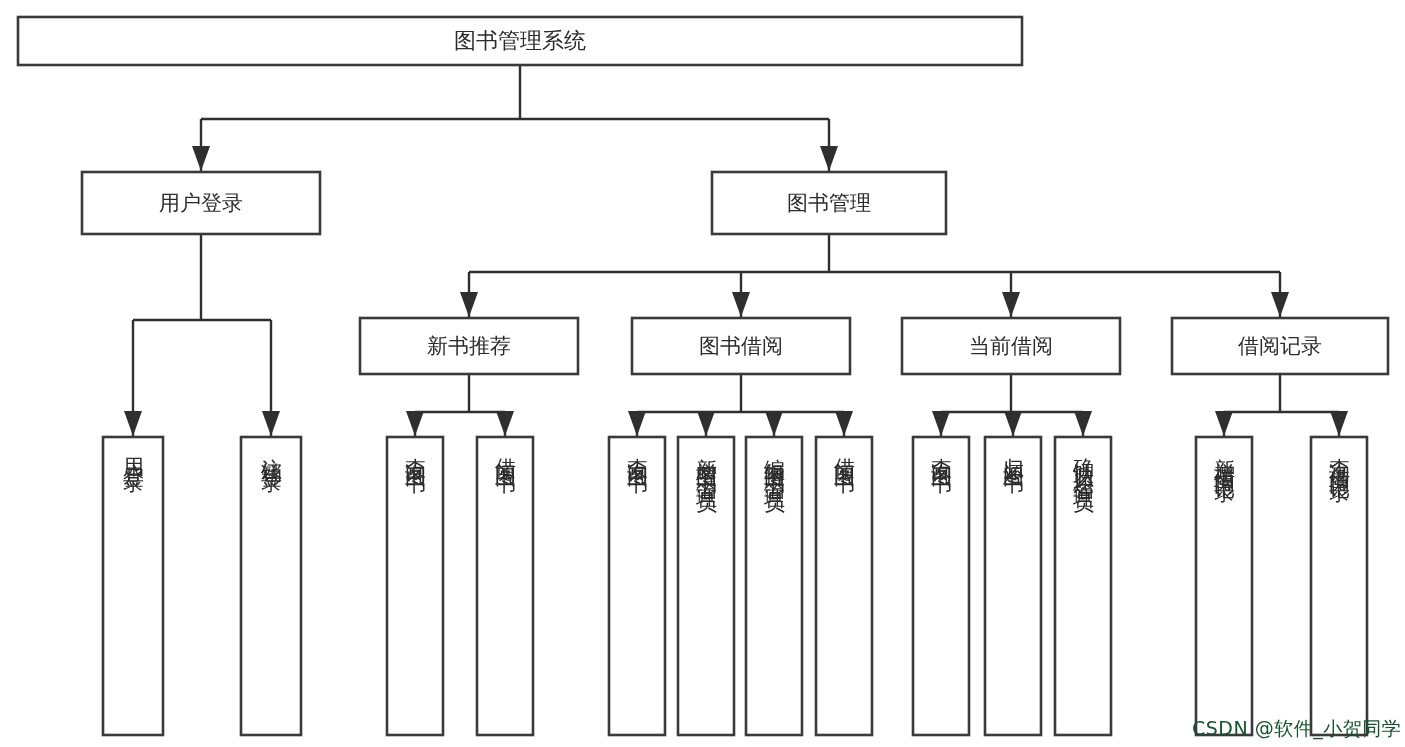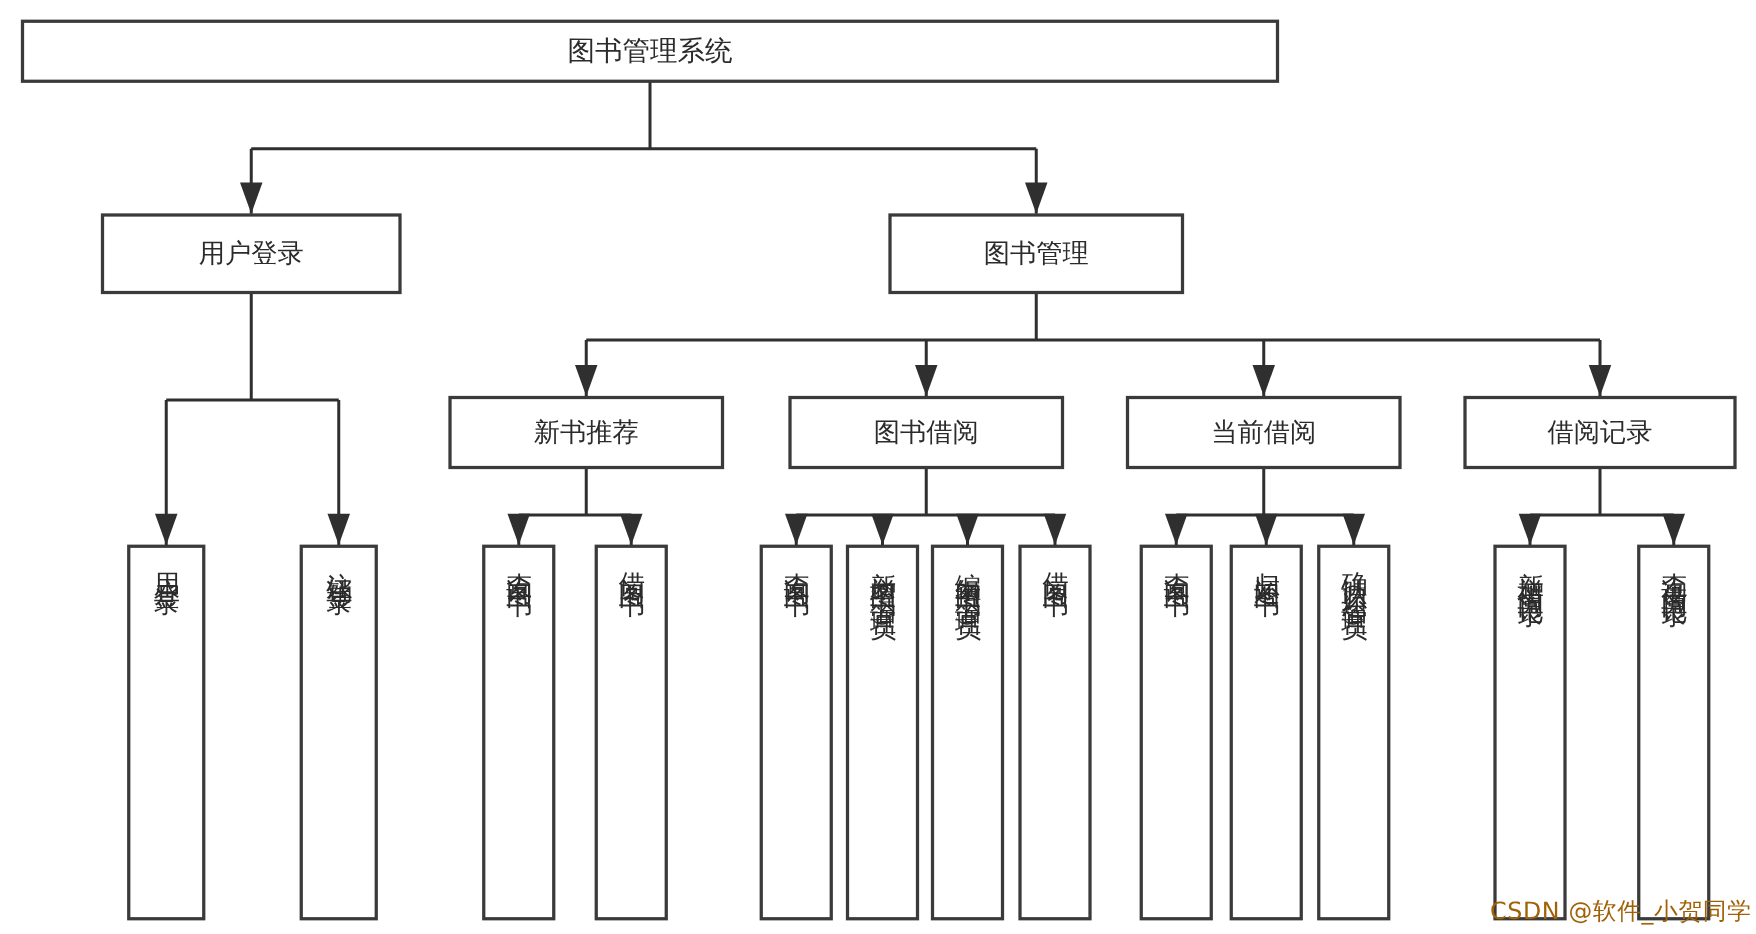--- a/index.html
+++ b/index.html
@@ -71,21 +71,21 @@
     line-height: 1;
     letter-spacing: 5px;
     color: #2b2b2b;
     white-space: nowrap;
     text-align: left;
   }
   .watermark {
     position: absolute;
     font-family: "DejaVu Sans", "Liberation Sans", sans-serif;
     font-size: 19px;
-    color: #a16207;
+    color: #14532d;
     white-space: nowrap;
     pointer-events: none;
     letter-spacing: 0.5px;
   }
 </style>
 </head>
 <body>
 
 <div id="diagram-root">
 

